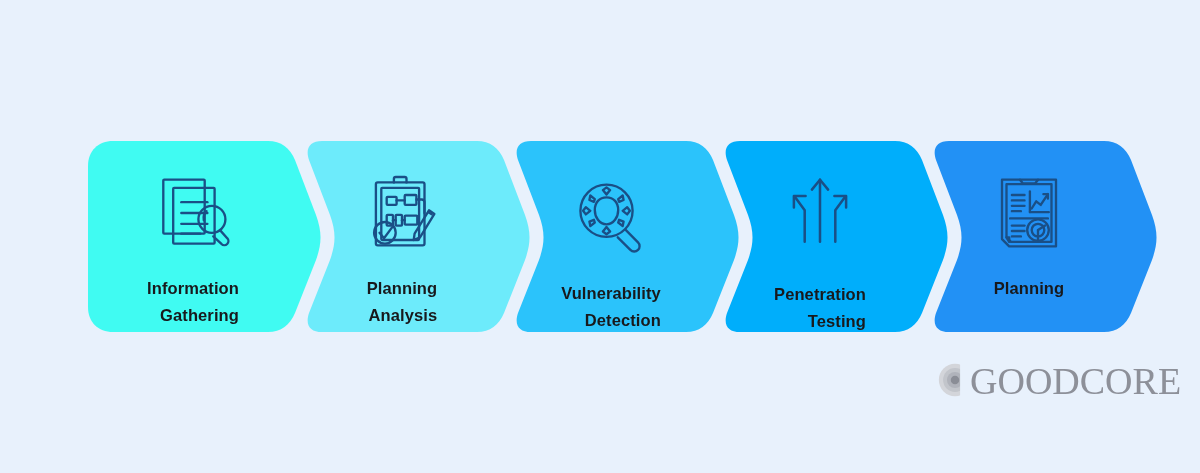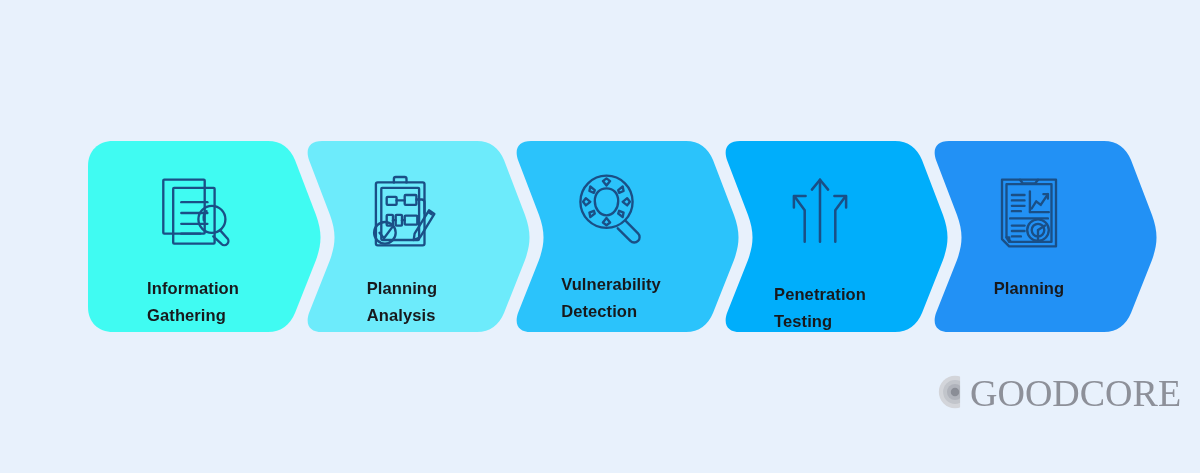--- a/index.html
+++ b/index.html
@@ -55,34 +55,34 @@
   }
 
   .step-icon {
     width: 90px;
     height: 96px;
     display: block;
   }
 
   .step-label {
     margin-top: 14px;
-    text-align: left;
+    text-align: right;
     font-size: 16.5px;
     font-weight: bold;
     line-height: 1.65;
     color: #18191c;
     letter-spacing: 0.1px;
     white-space: pre-line;
   }
 
   
   #brand-logo {
     position: absolute;
     left: 938px;
-    top: 372px;
+    top: 360px;
     display: flex;
     align-items: center;
     height: 40px;
     text-align: right;
   }
   #brand-mark {
     width: 34px;
     height: 34px;
     display: block;
     margin-right: -2px;
@@ -169,21 +169,21 @@
 
     <div class="step-card">
       <svg class="step-shape" viewBox="0 0 1200 473">
         <path d="M531,141 L686,141 C699,141 708,148 713,160
                  L734,215 C740,232 740,243 734,260
                  L713,313 C708,325 699,332 686,332
                  L531,332 C519,332 514,325 518,313
                  L539,260 C545,243 545,232 539,215
                  L518,160 C514,148 519,141 531,141 Z" fill="#2bc3fb"></path>
       </svg>
-      <div class="step-content" style="left:506px; top:161px; width:210px;">
+      <div class="step-content" style="left:506px; top:170px; width:210px;">
         <svg class="step-icon" viewBox="0 0 100 100" fill="none" stroke-linecap="round" stroke-linejoin="round">
           <g stroke-width="2.6" stroke="#1a4f86">
             <circle cx="45" cy="42" r="29"></circle>
             <path d="M45,24 l-4,-5 l4,-3 l4,3 Z"></path>
             <path d="M45,60 l-4,5 l4,3 l4,-3 Z"></path>
             <path d="M27,42 l-5,-4 l-3,4 l3,4 Z"></path>
             <path d="M63,42 l5,-4 l3,4 l-3,4 Z"></path>
             <path d="M32,29 l-5,-4 l-1,5 l5,2 Z"></path>
             <path d="M58,29 l5,-4 l1,5 l-5,2 Z"></path>
             <path d="M32,55 l-5,4 l-1,-5 l5,-2 Z"></path>

